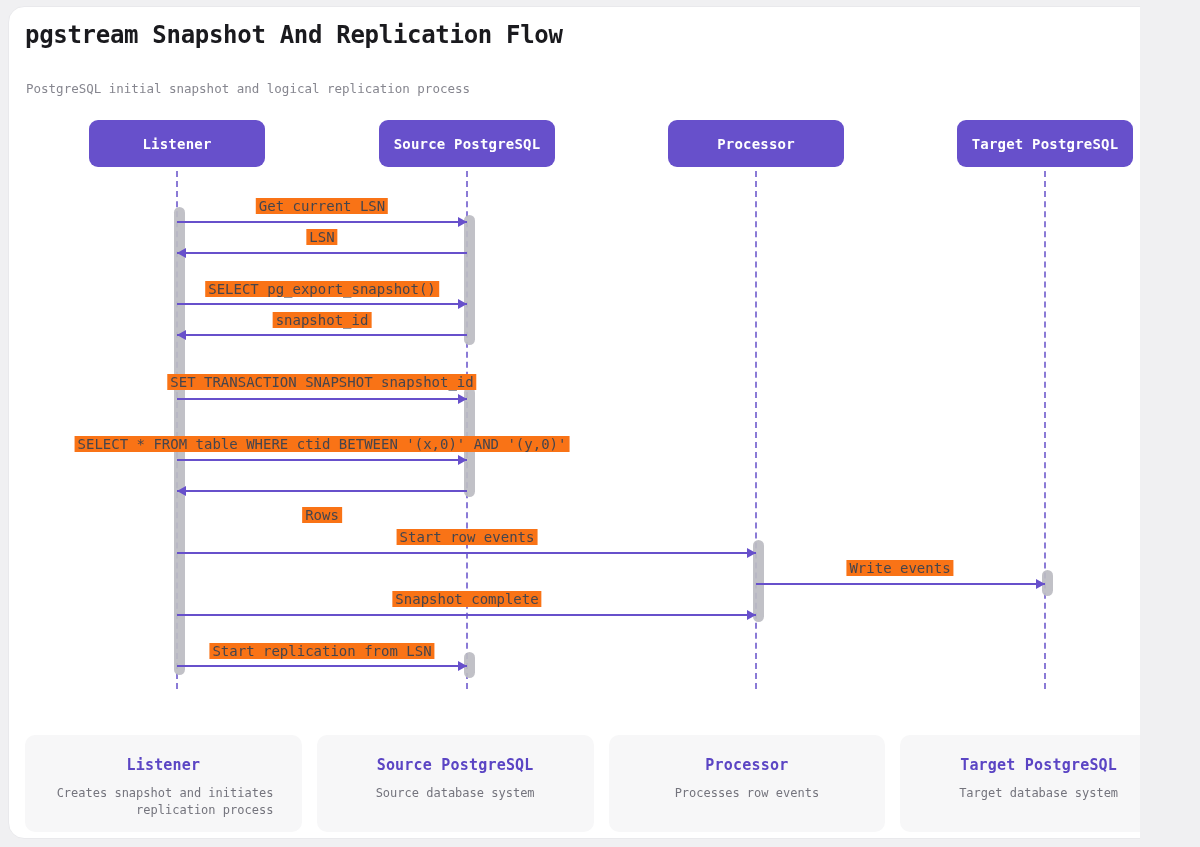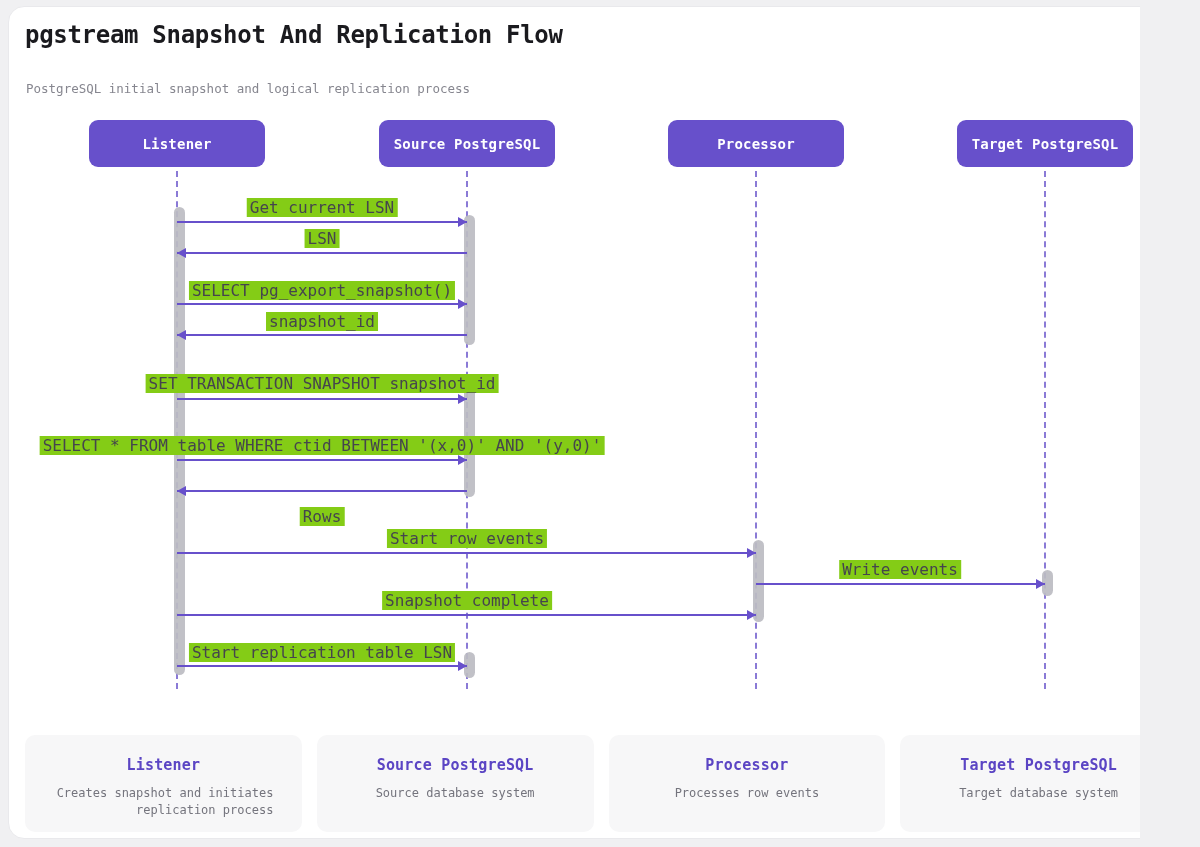--- a/index.html
+++ b/index.html
@@ -98,25 +98,25 @@
     width: 0;
     height: 0;
     border-top: 5px solid transparent;
     border-bottom: 5px solid transparent;
   }
   .arrow-head.right { border-left: 9px solid #6750cb; }
   .arrow-head.left  { border-right: 9px solid #6750cb; }
 
   .msg-label {
     position: absolute;
-    font-size: 16px;
+    font-size: 14px;
     color: #45454d;
     white-space: nowrap;
     transform: translateX(-50%);
-    background: #84cc16;
+    background: #f97316;
     padding: 0 3px;
   }
 
   
   .legend {
     position: absolute;
     left: 16px;
     top: 728px;
     width: 1152px;
     height: 97px;
@@ -194,21 +194,21 @@
         <div class="arrow-head right" style="top: 541px; left: 738px;"></div>
         <div class="msg-label" style="left: 458px; top: 522px;">Start row events</div>
         <div class="msg-line" style="left: 747px; top: 576px; width: 289px;"></div>
         <div class="arrow-head right" style="top: 572px; left: 1027px;"></div>
         <div class="msg-label" style="left: 891px; top: 553px;">Write events</div>
         <div class="msg-line" style="left: 168px; top: 607px; width: 579px;"></div>
         <div class="arrow-head right" style="top: 603px; left: 738px;"></div>
         <div class="msg-label" style="left: 458px; top: 584px;">Snapshot complete</div>
         <div class="msg-line" style="left: 168px; top: 658px; width: 290px;"></div>
         <div class="arrow-head right" style="top: 654px; left: 449px;"></div>
-        <div class="msg-label" style="left: 313px; top: 636px;">Start replication table LSN</div>
+        <div class="msg-label" style="left: 313px; top: 636px;">Start replication from LSN</div>
         <div class="participant" style="left: 80px; top: 113px; width: 176px;">Listener</div>
         <div class="participant" style="left: 370px; top: 113px; width: 176px;">Source PostgreSQL</div>
         <div class="participant" style="left: 659px; top: 113px; width: 176px;">Processor</div>
         <div class="participant" style="left: 948px; top: 113px; width: 176px;">Target PostgreSQL</div>
       </div>
 
     <div class="legend" id="legend-row">
         <div class="legend-card">
           <div class="legend-title">Listener</div>
           <div class="legend-desc">Creates snapshot and initiates replication process</div>

